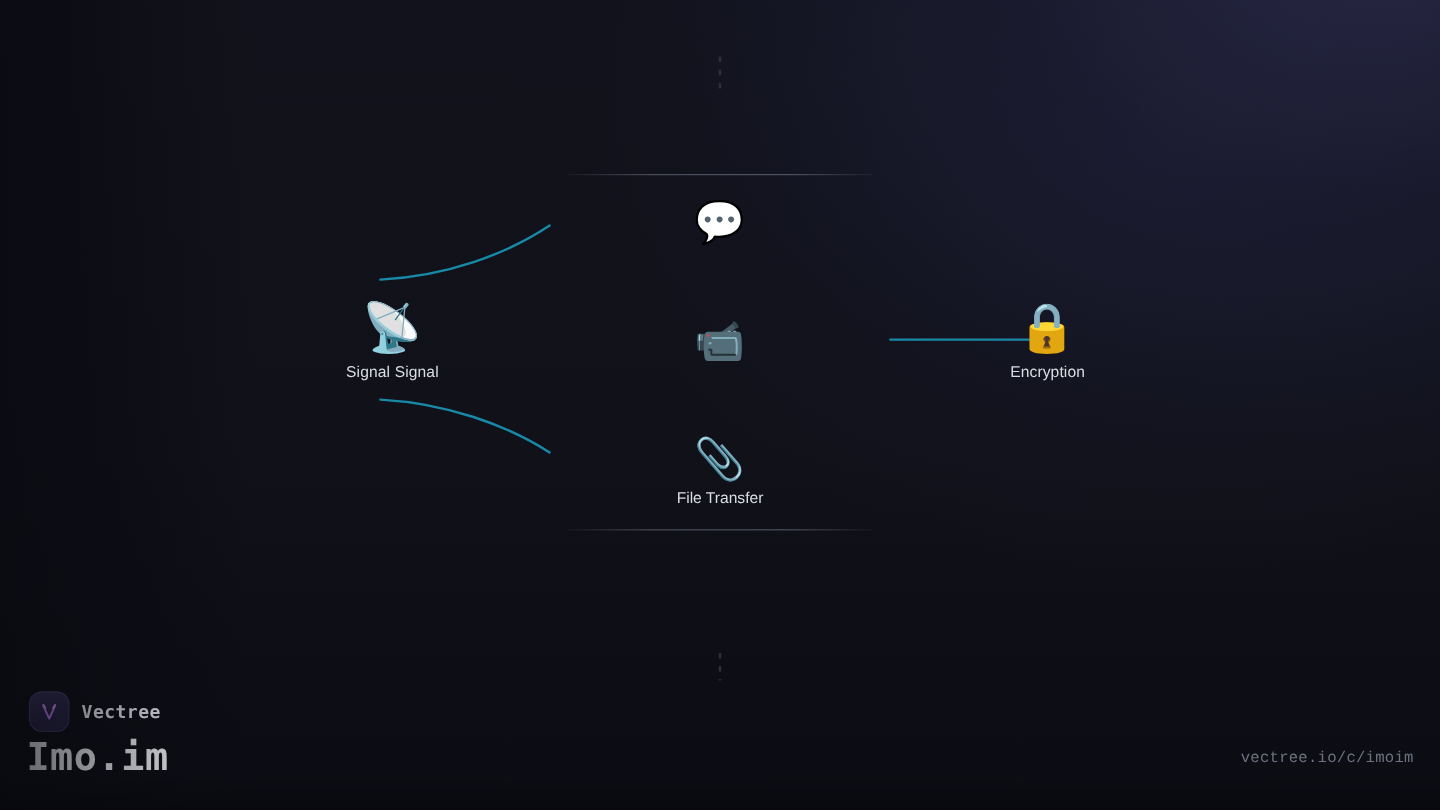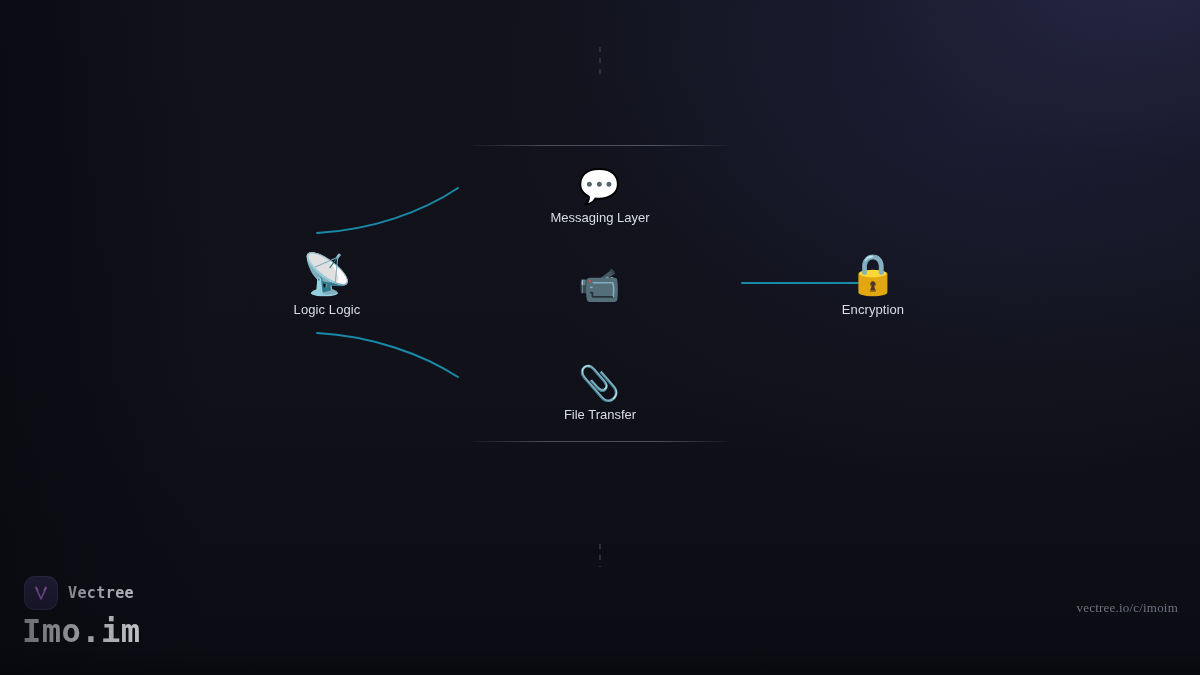--- a/index.html
+++ b/index.html
@@ -157,22 +157,22 @@
     top: 612px;
     font-family: "DejaVu Sans Mono", monospace;
     font-size: 32px;
     font-weight: bold;
     color: #f4f6fa;
     letter-spacing: 0.5px;
   }
   #footer-url {
     position: absolute;
     right: 22px;
-    top: 600px;
-    font-family: Liberation Serif, serif;
+    top: 624px;
+    font-family: Liberation Mono, monospace;
     font-size: 13px;
     color: #6d7180;
     letter-spacing: 0.2px;
   }
 </style>
 </head>
 <body>
 
 <div id="stage">
 
@@ -180,34 +180,33 @@
     <path d="M 317 233 C 372 230 422 212 458 188" fill="none" stroke="#1989a8" stroke-width="2" stroke-linecap="round"></path>
     <path d="M 317 333 C 372 336 422 354 458 377" fill="none" stroke="#1989a8" stroke-width="2" stroke-linecap="round"></path>
     <path d="M 742 283 L 858 283" fill="none" stroke="#1989a8" stroke-width="2" stroke-linecap="round"></path>
   </svg>
 
   <div class="dot-marker" id="dot-marker-top"></div>
   <div class="dot-marker" id="dot-marker-bottom"></div>
 
   <div class="node" id="node-signal">
     <span class="glyph">📡</span>
-    <span class="label">Logic Logic</span>
+    <span class="label">Signal Signal</span>
   </div>
 
   <div class="node" id="node-encrypt">
     <span class="glyph">🔒</span>
     <span class="label">Encryption</span>
   </div>
 
   <div id="center-column">
     <div class="col-divider" id="divider-top"></div>
 
     <div class="col-item" id="col-item-0">
       <span class="glyph">💬</span>
-      <span class="label">Messaging Layer</span>
     </div>
 
     <div class="col-item" id="col-item-1">
       <span class="glyph">📹</span>
     </div>
 
     <div class="col-item" id="col-item-2">
       <span class="glyph">📎</span>
       <span class="label">File Transfer</span>
     </div>

